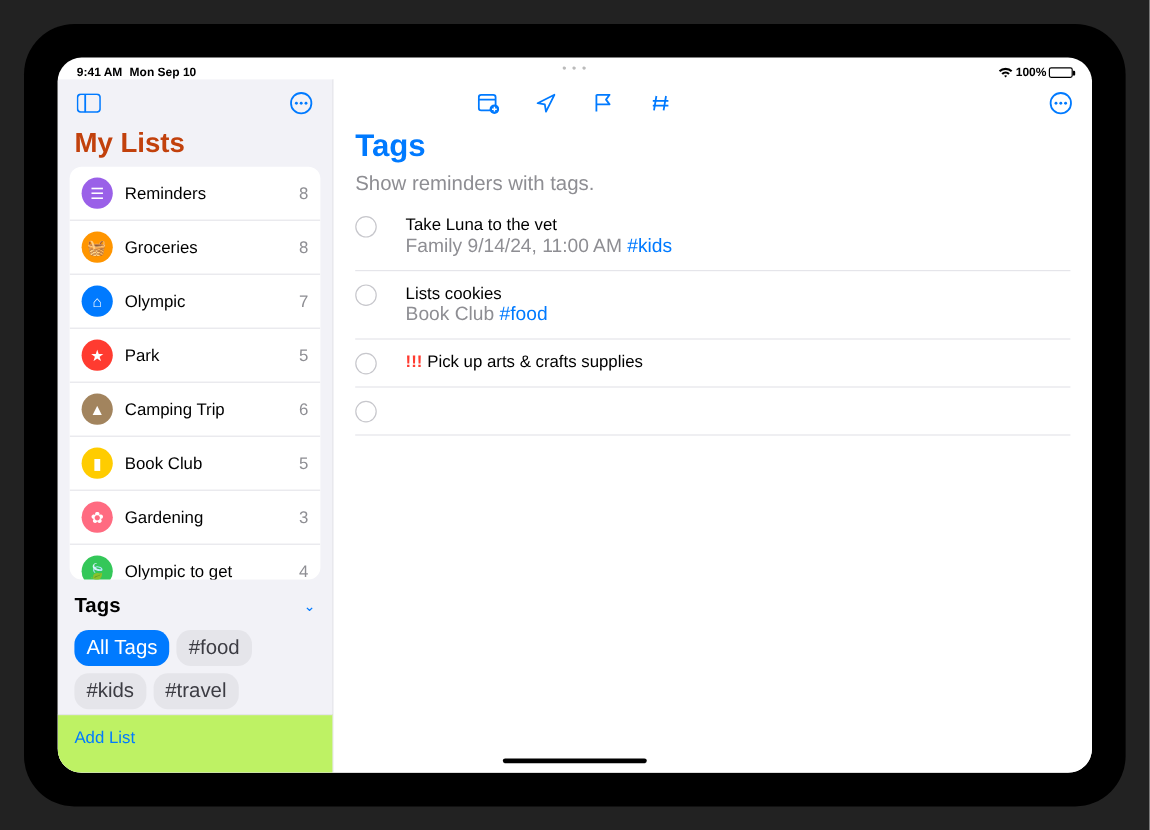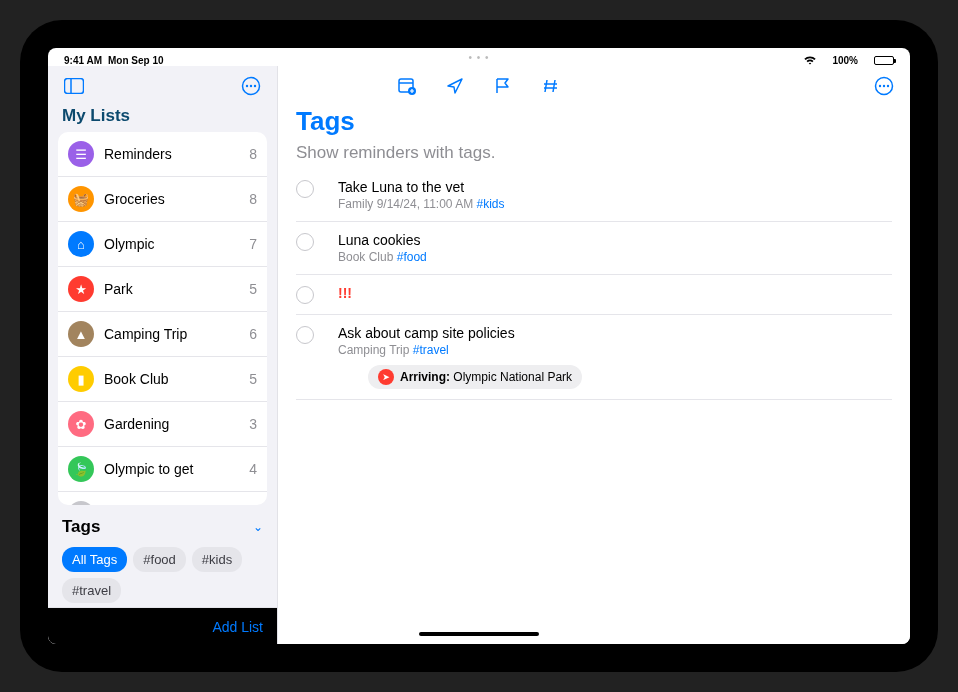--- a/index.html
+++ b/index.html
@@ -1,56 +1,56 @@
 <!DOCTYPE html>
 <html><head>
 <meta charset="utf-8">
 <style>
 * { margin: 0; padding: 0; box-sizing: border-box; font-family: -apple-system, BlinkMacSystemFont, 'Segoe UI', sans-serif; }
 body { background: #222; display: flex; justify-content: center; align-items: center; height: 692px; width: 958px; }
 .ipad { width: 918px; height: 652px; background: #000; border-radius: 42px; padding: 28px; position: relative; }
-.screen { width: 100%; height: 100%; background: #fff; border-radius: 8px; overflow: hidden; display: flex; flex-direction: column; }
+.screen { width: 100%; height: 100%; background: #fff; border-radius: 20px; overflow: hidden; display: flex; flex-direction: column; }
 .status-bar { height: 18px; display: flex; justify-content: space-between; align-items: center; padding: 6px 16px 0; font-size: 10px; font-weight: 600; color: #000; }
 .status-left { display: flex; gap: 6px; }
-.status-right { display: flex; gap: 16px; align-items: center; }
+.status-right { display: flex; gap: 2px; align-items: center; }
 .battery { width: 20px; height: 9px; border: 1px solid #000; border-radius: 2px; position: relative; }
 .battery::after { content: ''; position: absolute; right: -3px; top: 2px; width: 2px; height: 4px; background: #000; border-radius: 0 1px 1px 0; }
 .battery-fill { width: 100%; height: 100%; background: #000; border-radius: 1px; }
 .grabber { position: absolute; top: 32px; left: 50%; transform: translateX(-50%); color: #bbb; font-size: 10px; letter-spacing: 1px; }
 .app { flex: 1; display: flex; overflow: hidden; }
 .sidebar { width: 230px; background: #f2f2f7; display: flex; flex-direction: column; border-right: 1px solid #e2e2e7; }
 .sidebar-top { display: flex; justify-content: space-between; align-items: center; padding: 8px 14px 4px; }
 .icon-btn { width: 24px; height: 24px; display: flex; align-items: center; justify-content: center; cursor: pointer; color: #007aff; }
-.section-title { font-size: 17px; font-weight: 700; padding: 4px 14px 6px; color: #0c4a6e; }
+.section-title { font-size: 23px; font-weight: 700; padding: 4px 14px 6px; color: #c2410c; }
 .lists { background: #fff; border-radius: 10px; margin: 0 10px; overflow: hidden; }
 .list-row { display: flex; align-items: center; padding: 9px 10px; cursor: pointer; border-bottom: 0.5px solid #e5e5ea; }
 .list-row:last-child { border-bottom: none; }
 .list-icon { width: 26px; height: 26px; border-radius: 50%; display: flex; align-items: center; justify-content: center; color: #fff; font-size: 13px; flex-shrink: 0; }
 .list-name { flex: 1; font-size: 14px; margin-left: 10px; color: #000; }
 .list-count { font-size: 14px; color: #8e8e93; }
 .tags-header { display: flex; justify-content: space-between; align-items: center; padding: 12px 14px 6px; }
 .tags-title { font-size: 17px; font-weight: 700; color: #000; }
 .chevron { color: #007aff; font-size: 12px; }
 .tags-cloud { display: flex; flex-wrap: wrap; gap: 6px; padding: 4px 14px; }
-.tag-chip { padding: 5px 10px; border-radius: 12px; font-size: 13px; background: #e5e5ea; color: #3c3c43; cursor: pointer; }
+.tag-chip { padding: 5px 10px; border-radius: 12px; font-size: 17px; background: #e5e5ea; color: #3c3c43; cursor: pointer; }
 .tag-chip.active { background: #007aff; color: #fff; }
-.sidebar-footer { margin-top: auto; padding: 10px 14px 8px; text-align: right; background: #000000; border-top: 1px solid #e5e5ea; }
+.sidebar-footer { margin-top: auto; padding: 10px 14px 20px; background: #bef264; border-top: 1px solid #e5e5ea; }
 .add-list { color: #007aff; font-size: 14px; cursor: pointer; }
 .main { flex: 1; display: flex; flex-direction: column; background: #fff; }
 .main-toolbar { display: flex; justify-content: space-between; align-items: center; padding: 8px 14px 4px; }
 .toolbar-center { display: flex; gap: 24px; position: absolute; left: 50%; transform: translateX(-50%); }
 .main-title { font-size: 26px; font-weight: 700; color: #007aff; padding: 4px 18px 0; }
 .main-subtitle { font-size: 17px; color: #8e8e93; padding: 6px 18px 6px; }
 .reminders { padding: 0 18px; }
 .reminder { display: flex; align-items: flex-start; padding: 10px 0; border-bottom: 0.5px solid #e5e5ea; }
 .radio { width: 18px; height: 18px; border: 1.5px solid #c7c7cc; border-radius: 50%; flex-shrink: 0; margin-top: 1px; cursor: pointer; }
 .reminder-body { margin-left: 24px; flex: 1; }
 .reminder-title { font-size: 14px; color: #000; display: flex; align-items: center; gap: 4px; }
 .priority { color: #ff3b30; font-weight: 600; }
-.reminder-sub { font-size: 12px; color: #8e8e93; margin-top: 2px; }
+.reminder-sub { font-size: 16px; color: #8e8e93; margin-top: 2px; }
 .tag-link { color: #007aff; }
 .arriving { display: inline-flex; align-items: center; gap: 6px; background: #eeeef0; border-radius: 12px; padding: 4px 10px; font-size: 12px; margin-top: 8px; margin-left: 30px; }
 .arriving-dot { width: 16px; height: 16px; background: #ff3b30; border-radius: 50%; display: flex; align-items: center; justify-content: center; color: #fff; font-size: 9px; }
 .home-bar { position: absolute; bottom: 36px; left: 50%; transform: translateX(-50%); width: 120px; height: 4px; background: #000; border-radius: 3px; }
 .wifi { display: inline-block; }
 svg { display: block; }
 </style>
 </head>
 <body>
 
@@ -204,51 +204,39 @@
         Family  9/14/24, 11:00 AM  <span class="tag-link">#kids</span>
       </div>
 
     </div>
             </div>
             <div class="reminder">
     <span class="radio"></span>
     <div class="reminder-body">
       <div class="reminder-title">
 
-        <span>Luna cookies</span>
+        <span>Lists cookies</span>
       </div>
       <div class="reminder-sub">
         Book Club  <span class="tag-link">#food</span>
       </div>
 
     </div>
             </div>
             <div class="reminder">
     <span class="radio"></span>
     <div class="reminder-body">
       <div class="reminder-title">
         <span class="priority">!!!</span>
-      </div>
-
-    </div>
-            </div>
-            <div class="reminder">
-    <span class="radio"></span>
-    <div class="reminder-body">
-      <div class="reminder-title">
-
-        <span>Ask about camp site policies</span>
-      </div>
-      <div class="reminder-sub">
-        Camping Trip  <span class="tag-link">#travel</span>
-      </div>
-      <div class="arriving">
-      <span class="arriving-dot">➤</span>
-      <span><b>Arriving:</b> Olympic National Park</span>
-    </div>
-    </div>
+        <span>Pick up arts &amp; crafts supplies</span>
+      </div>
+
+    </div>
+            </div>
+            <div class="reminder">
+    <span class="radio"></span>
             </div>
           </div>
       </div>
     </div>
   </div>
   <div class="home-bar"></div>
 </div>
 
 </body></html>

